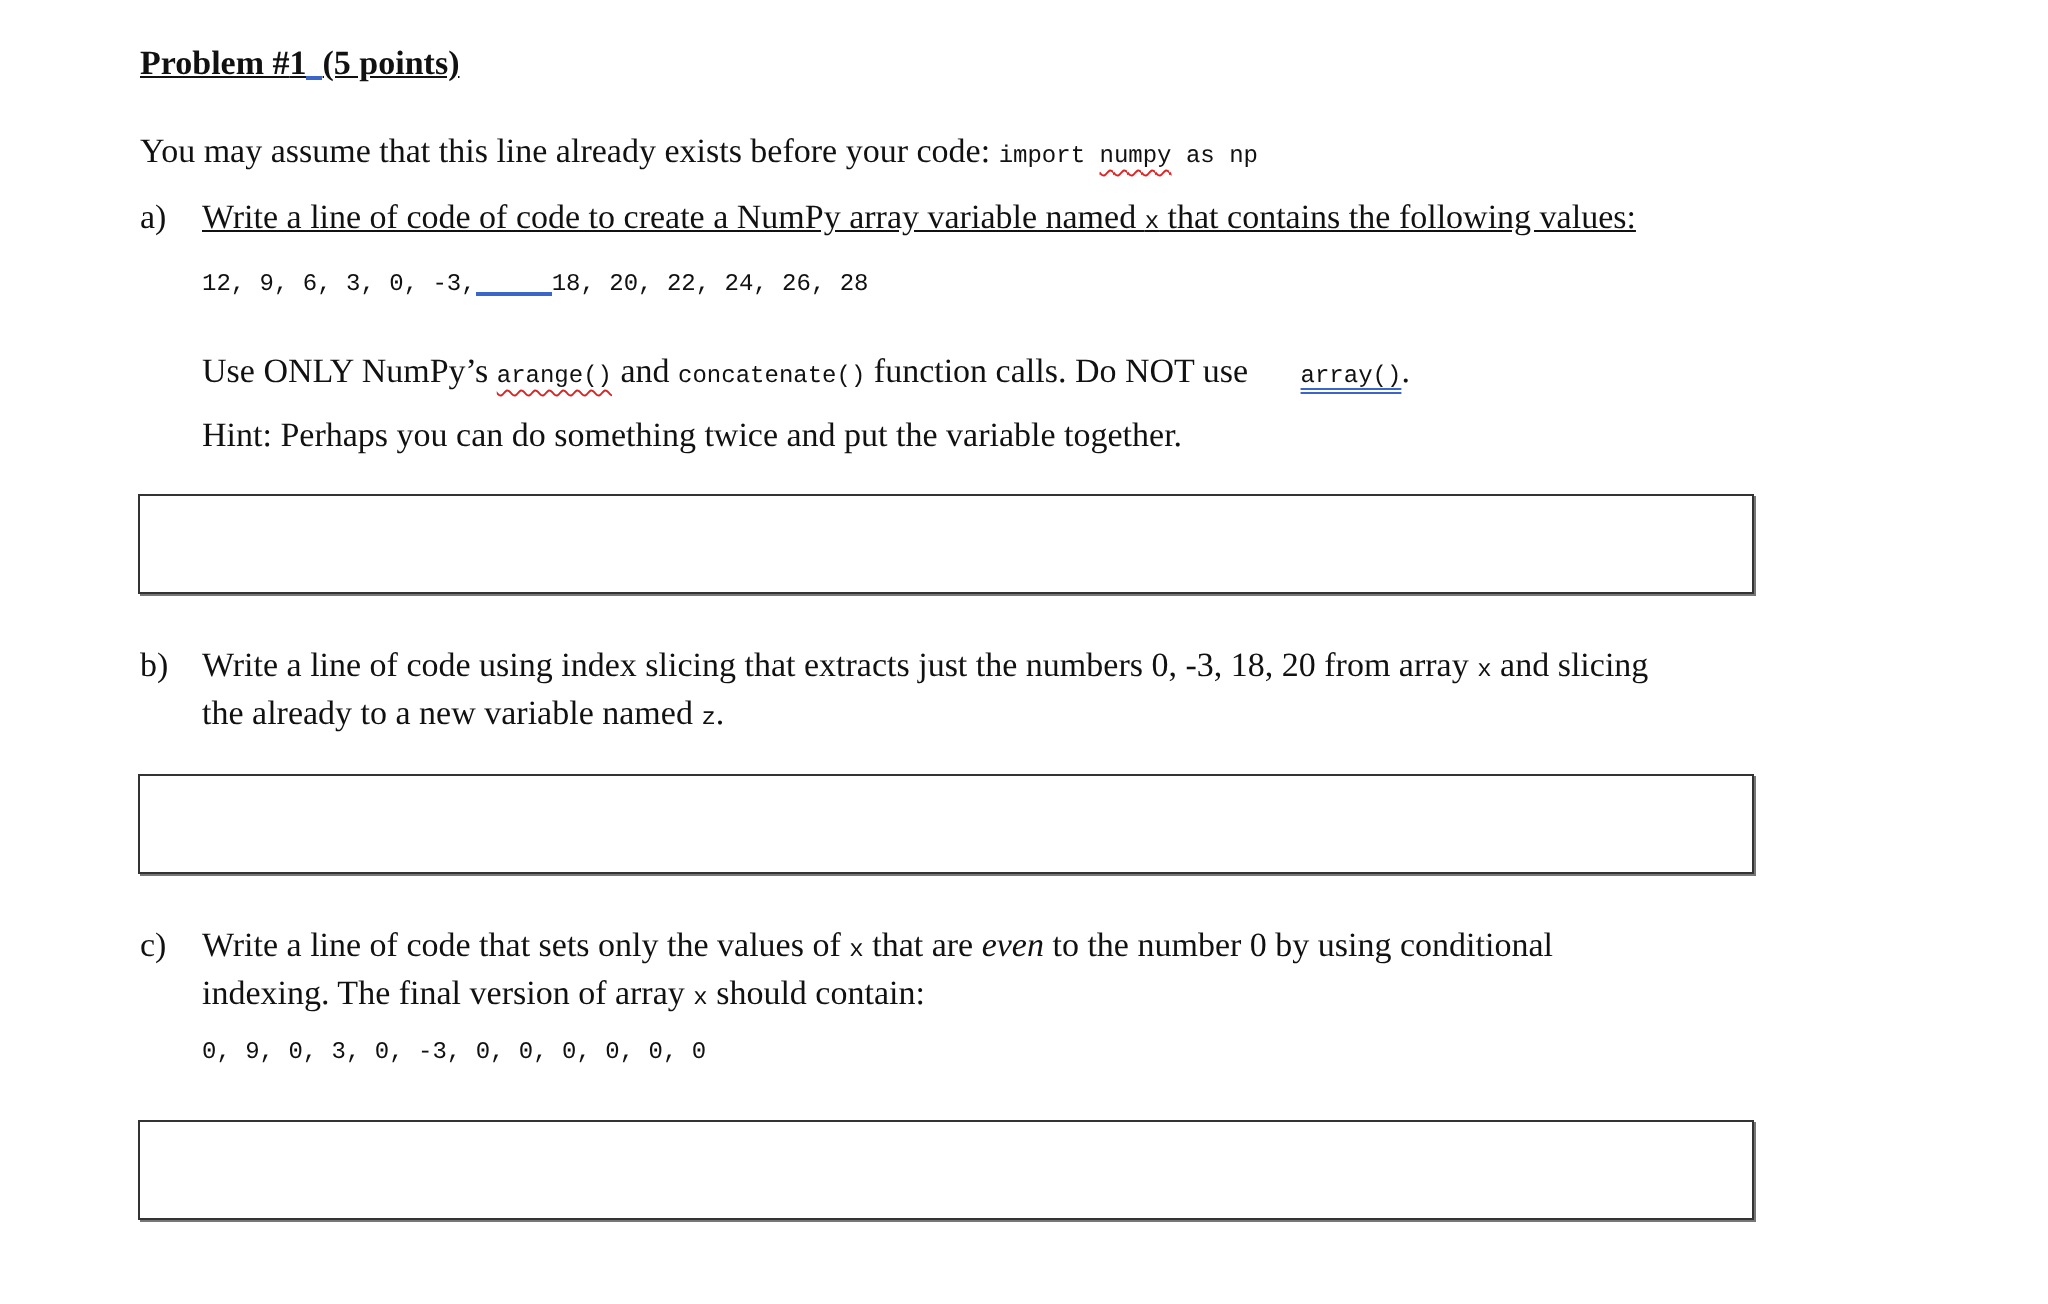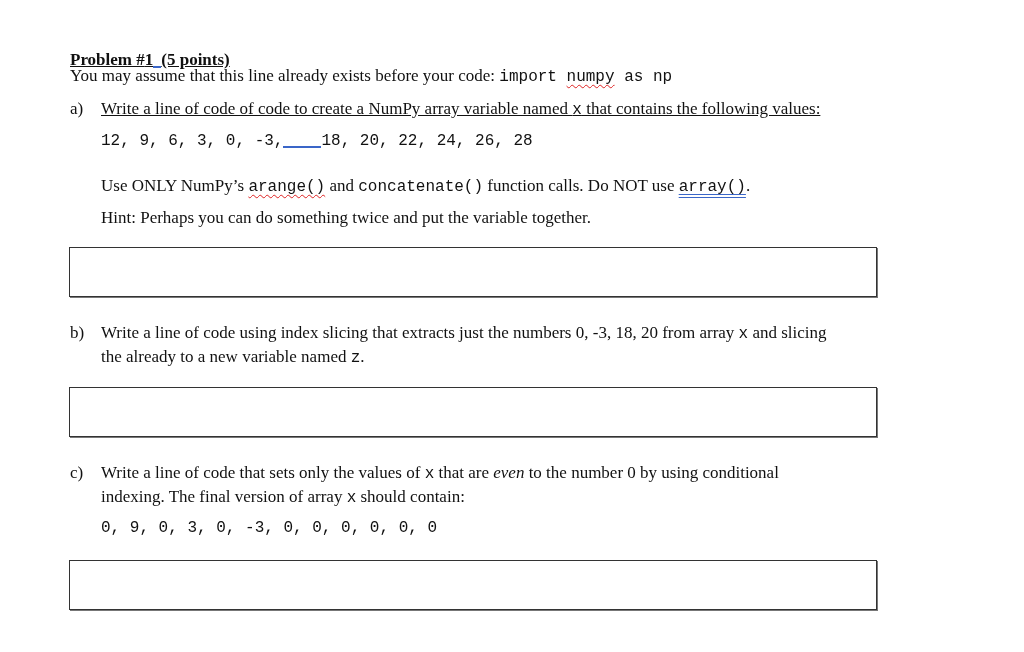--- a/index.html
+++ b/index.html
@@ -12,46 +12,46 @@
       height: 652px;
       position: relative;
       overflow: hidden;
       font-family: "Liberation Serif", "DejaVu Serif", serif;
       color: #111111;
       font-size: 17px;
     }
     .abs { position: absolute; white-space: nowrap; }
     .mono {
       font-family: "Liberation Mono", "DejaVu Sans Mono", monospace;
-      font-size: 16px;
+      font-size: 12px;
     }
     .title {
       left: 70px; top: 22px;
       font-weight: bold;
       font-size: 17px;
       text-decoration: underline;
-      margin-top: 28px;
     }
     .title .gap {
       display: inline-block;
       width: 8px;
       border-bottom: 2px solid #3a66c8;
       height: 14px;
       vertical-align: baseline;
       margin-bottom: -3px;
     }
     .squiggle {
       text-decoration: underline wavy #d22;
       text-decoration-thickness: 1px;
       text-underline-offset: 3px;
       margin-top: 28px;
     }
     .dblblue {
       text-decoration: underline double #3a66c8;
       text-underline-offset: 3px;
+      margin-left: 22px;
     }
     .blank {
       display: inline-block;
       width: 38px;
       border-bottom: 2px solid #3a66c8;
       height: 14px;
       vertical-align: baseline;
       margin-bottom: -3px;
     }
     .answer-box {

